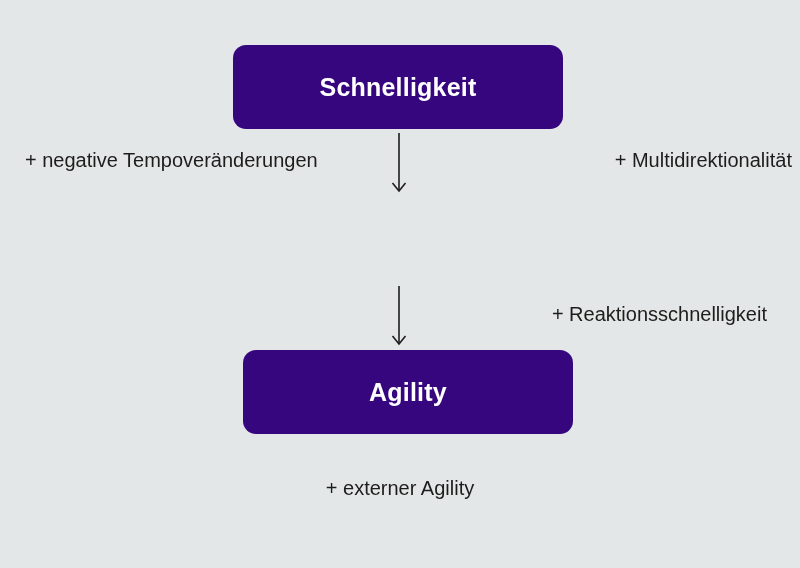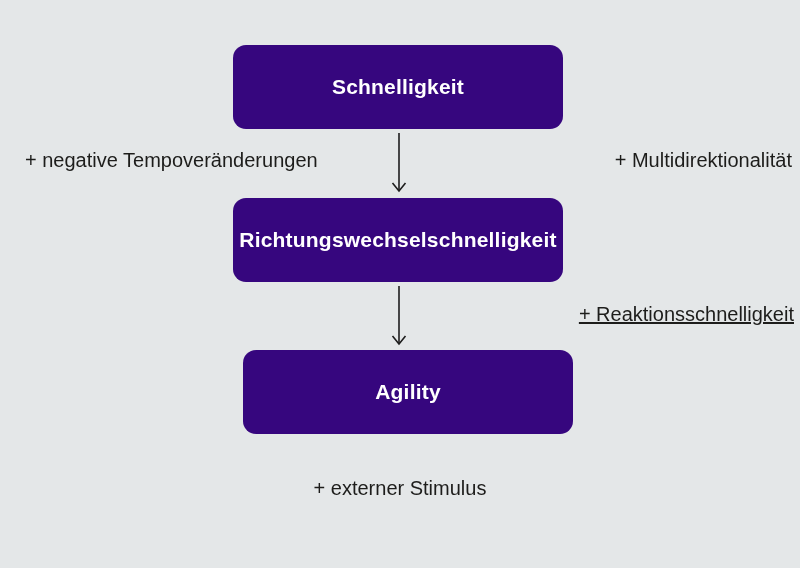--- a/index.html
+++ b/index.html
@@ -29,21 +29,21 @@
     height: 84px;
     background: var(--box);
     border-radius: 13px;
     display: flex;
     align-items: center;
     justify-content: center;
     text-align: center;
   }
   .box-label {
     color: var(--box-text);
-    font-size: 21px;
+    font-size: 25px;
     font-weight: 700;
     letter-spacing: 0.2px;
   }
   #box-schnelligkeit { top: 45px; }
   #box-richtungswechsel { top: 198px; }
   #box-agility { top: 350px; margin-left: 10px; }
 
   .arrow {
     position: absolute;
     left: 389px;
@@ -57,21 +57,21 @@
     position: absolute;
     font-size: 20px;
     font-weight: 400;
     color: var(--label-text);
     line-height: 30px;
     white-space: nowrap;
   }
   #label-tempo   { left: 25px;  top: 145px; }
   #label-multi   { right: 8px; top: 145px; text-align: center; }
   #label-handlung{ left: 25px;  top: 299px; }
-  #label-reaktion{ right: 6px; top: 299px; text-align: center; text-decoration: underline; }
+  #label-reaktion{ right: 33px; top: 299px; text-align: center; }
   #label-stimulus{
     left: 0; right: 0;
     top: 473px;
     text-align: center;
   }
 </style>
 </head>
 <body>
 
 <div class="canvas">
@@ -81,30 +81,27 @@
   </div>
 
   <svg class="arrow" id="arrow-1" viewBox="0 0 20 62" xmlns="http://www.w3.org/2000/svg">
     <line x1="10" y1="1" x2="10" y2="58" stroke="var(--arrow)" stroke-width="1.6"></line>
     <polyline points="3.5,51 10,59 16.5,51" fill="none" stroke="var(--arrow)" stroke-width="1.6"></polyline>
   </svg>
 
   <div class="side-label" id="label-tempo">+ negative Tempoveränderungen</div>
   <div class="side-label" id="label-multi">+ Multidirektionalität</div>
 
-  <div class="box" id="box-richtungswechsel">
-    <span class="box-label">Richtungswechselschnelligkeit</span>
-  </div>
 
   <svg class="arrow" id="arrow-2" viewBox="0 0 20 62" xmlns="http://www.w3.org/2000/svg">
     <line x1="10" y1="1" x2="10" y2="58" stroke="var(--arrow)" stroke-width="1.6"></line>
     <polyline points="3.5,51 10,59 16.5,51" fill="none" stroke="var(--arrow)" stroke-width="1.6"></polyline>
   </svg>
 
   <div class="side-label" id="label-reaktion">+ Reaktionsschnelligkeit</div>
 
   <div class="box" id="box-agility">
     <span class="box-label">Agility</span>
   </div>
 
-  <div class="side-label" id="label-stimulus">+ externer Stimulus</div>
+  <div class="side-label" id="label-stimulus">+ externer Agility</div>
 
 </div>
 
 </body></html>

